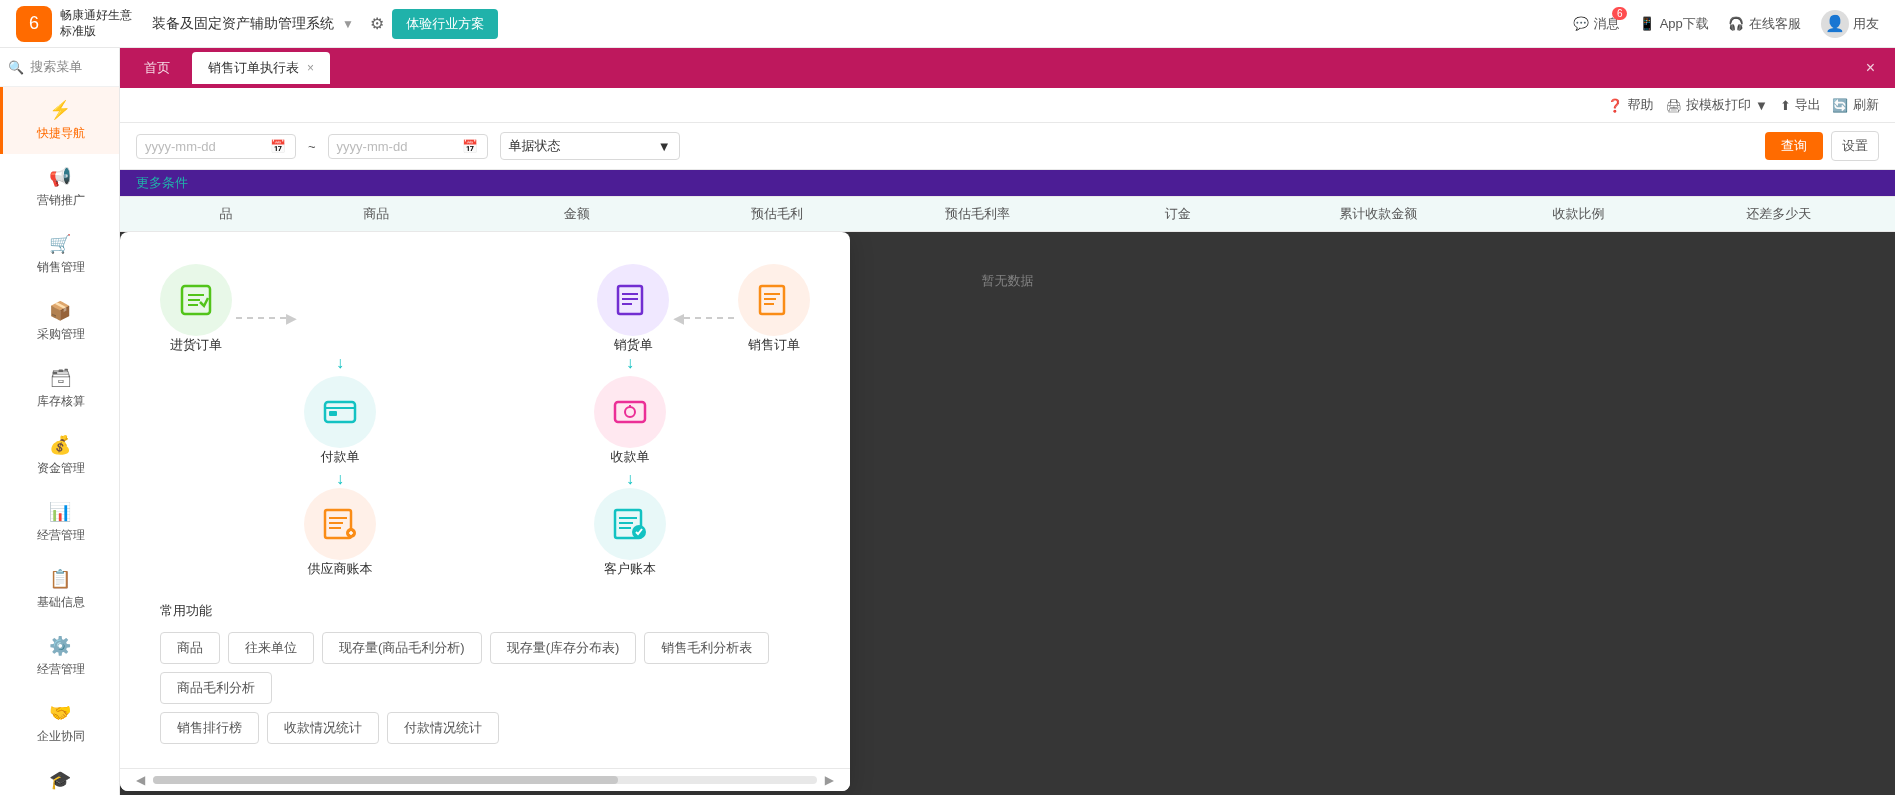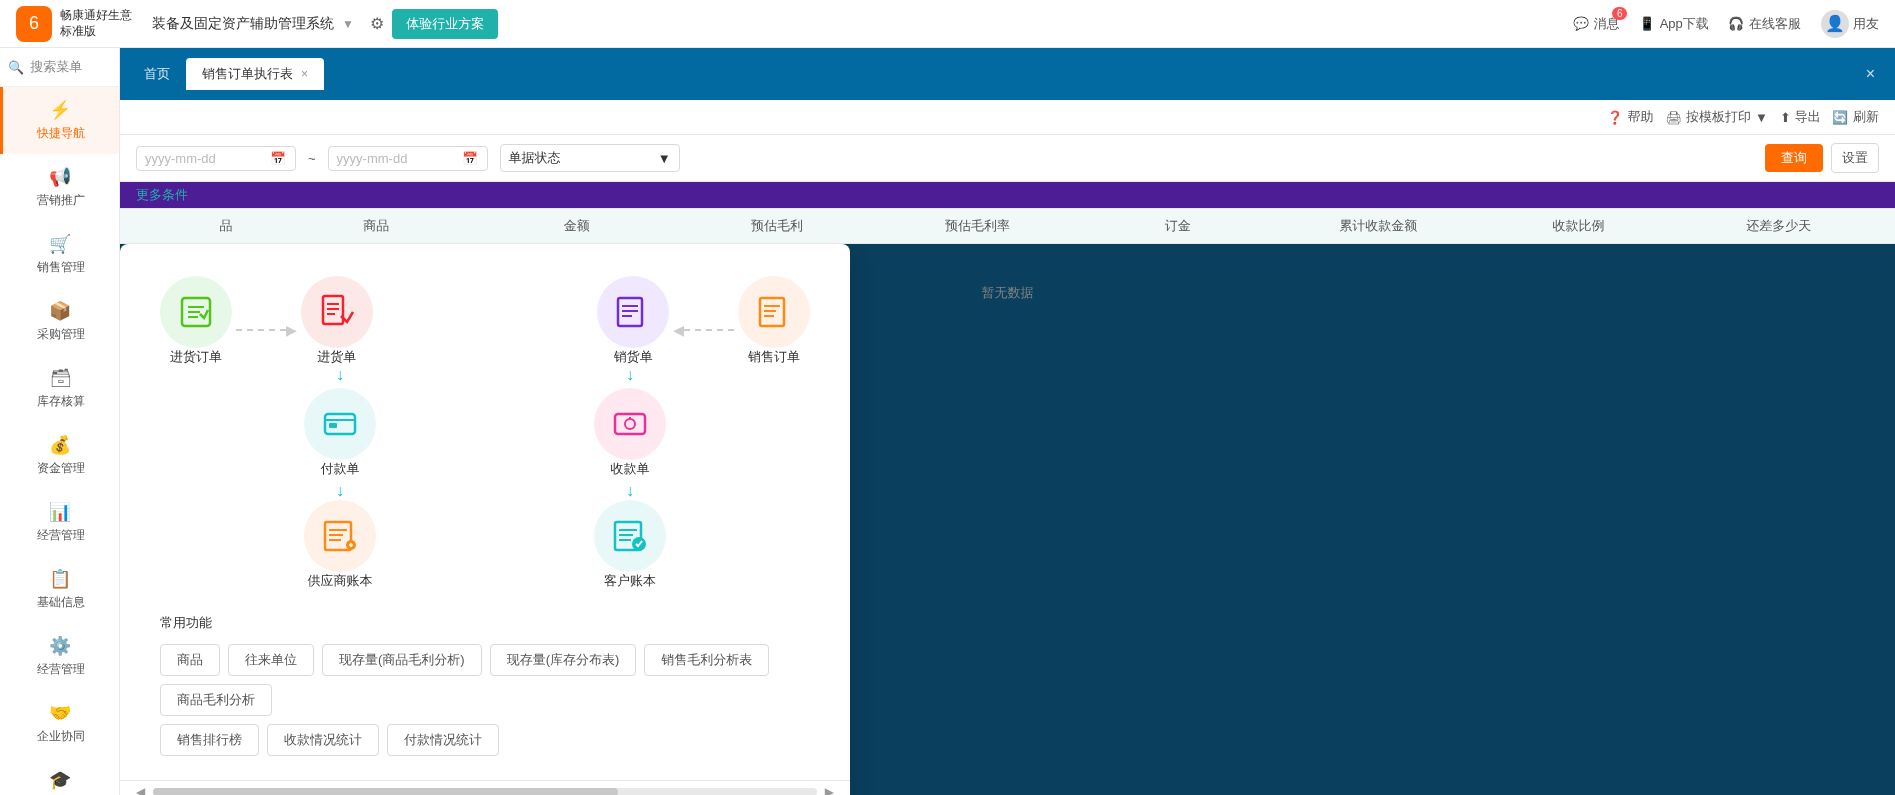--- a/index.html
+++ b/index.html
@@ -4,22 +4,22 @@
   <style>
     * { box-sizing: border-box; margin: 0; padding: 0; }
     body { font-family: 'Microsoft YaHei', sans-serif; font-size: 13px; background: #f0f2f5; overflow: hidden; }
 
     
     .app-wrapper { display: flex; flex-direction: column; height: 795px; width: 1895px; }
     .top-bar { height: 48px; background: #fff; display: flex; align-items: center; padding: 0 16px; border-bottom: 1px solid #e8e8e8; flex-shrink: 0; }
     .main-area { display: flex; flex: 1; overflow: hidden; }
     .sidebar { width: 120px; background: #fff; border-right: 1px solid #e8e8e8; flex-shrink: 0; display: flex; flex-direction: column; }
     .content-area { flex: 1; display: flex; flex-direction: column; overflow: hidden; }
-    .tab-bar { height: 52px; background: #0369a1; display: flex; align-items: center; padding: 0 8px; flex-shrink: 0; }
-    .page-content { flex: 1; background: #0c4a6e; position: relative; overflow: hidden; }
+    .tab-bar { height: 40px; background: #be185d; display: flex; align-items: center; padding: 0 8px; flex-shrink: 0; gap: 6px; }
+    .page-content { flex: 1; background: #404040; position: relative; overflow: hidden; }
 
     
     .logo-area { display: flex; align-items: center; gap: 8px; width: 120px; flex-shrink: 0; }
     .logo-icon { width: 36px; height: 36px; background: #ff6b00; border-radius: 8px; display: flex; align-items: center; justify-content: center; color: white; font-size: 18px; }
     .logo-text { font-size: 12px; color: #333; line-height: 1.3; }
     .system-title { display: flex; align-items: center; gap: 8px; margin-left: 16px; }
     .system-name { font-size: 14px; color: #333; font-weight: 500; }
     .dropdown-btn { color: #999; font-size: 12px; cursor: pointer; }
     .gear-btn { color: #666; font-size: 16px; cursor: pointer; margin-left: 8px; }
     .experience-btn { background: #20b2aa; color: white; border: none; padding: 6px 14px; border-radius: 4px; cursor: pointer; font-size: 13px; margin-left: 8px; }
@@ -283,32 +283,20 @@
                       </svg>
                   </div>
                   <span class="flow-label">进货订单</span>
                 </div>
 
                 <div class="flow-arrow-h-dashed" style="margin-bottom:28px;">
                   <div class="dashed-line" style="width:50px;"></div>
                   <span style="color:#ccc;font-size:14px;">▶</span>
                 </div>
 
-                <div class="flow-col">
-                  <div class="flow-circle red">
-                    <svg width="36" height="36" viewBox="0 0 36 36">
-                        <rect x="4" y="2" width="20" height="28" rx="2" fill="none" stroke="#f5222d" stroke-width="2.5"></rect>
-                        <line x1="8" y1="10" x2="20" y2="10" stroke="#f5222d" stroke-width="2"></line>
-                        <line x1="8" y1="15" x2="20" y2="15" stroke="#f5222d" stroke-width="2"></line>
-                        <line x1="8" y1="20" x2="16" y2="20" stroke="#f5222d" stroke-width="2"></line>
-                        <polyline points="22,22 28,28 34,18" fill="none" stroke="#f5222d" stroke-width="2.5"></polyline>
-                      </svg>
-                  </div>
-                  <span class="flow-label">进货单</span>
-                </div>
 
                 <div style="flex:1;"></div>
 
                 <div class="flow-col">
                   <div class="flow-circle purple">
                     <svg width="36" height="36" viewBox="0 0 36 36">
                         <rect x="3" y="4" width="24" height="28" rx="2" fill="none" stroke="#722ed1" stroke-width="2.5"></rect>
                         <line x1="7" y1="12" x2="23" y2="12" stroke="#722ed1" stroke-width="2"></line>
                         <line x1="7" y1="17" x2="23" y2="17" stroke="#722ed1" stroke-width="2"></line>
                         <line x1="7" y1="22" x2="17" y2="22" stroke="#722ed1" stroke-width="2"></line>

